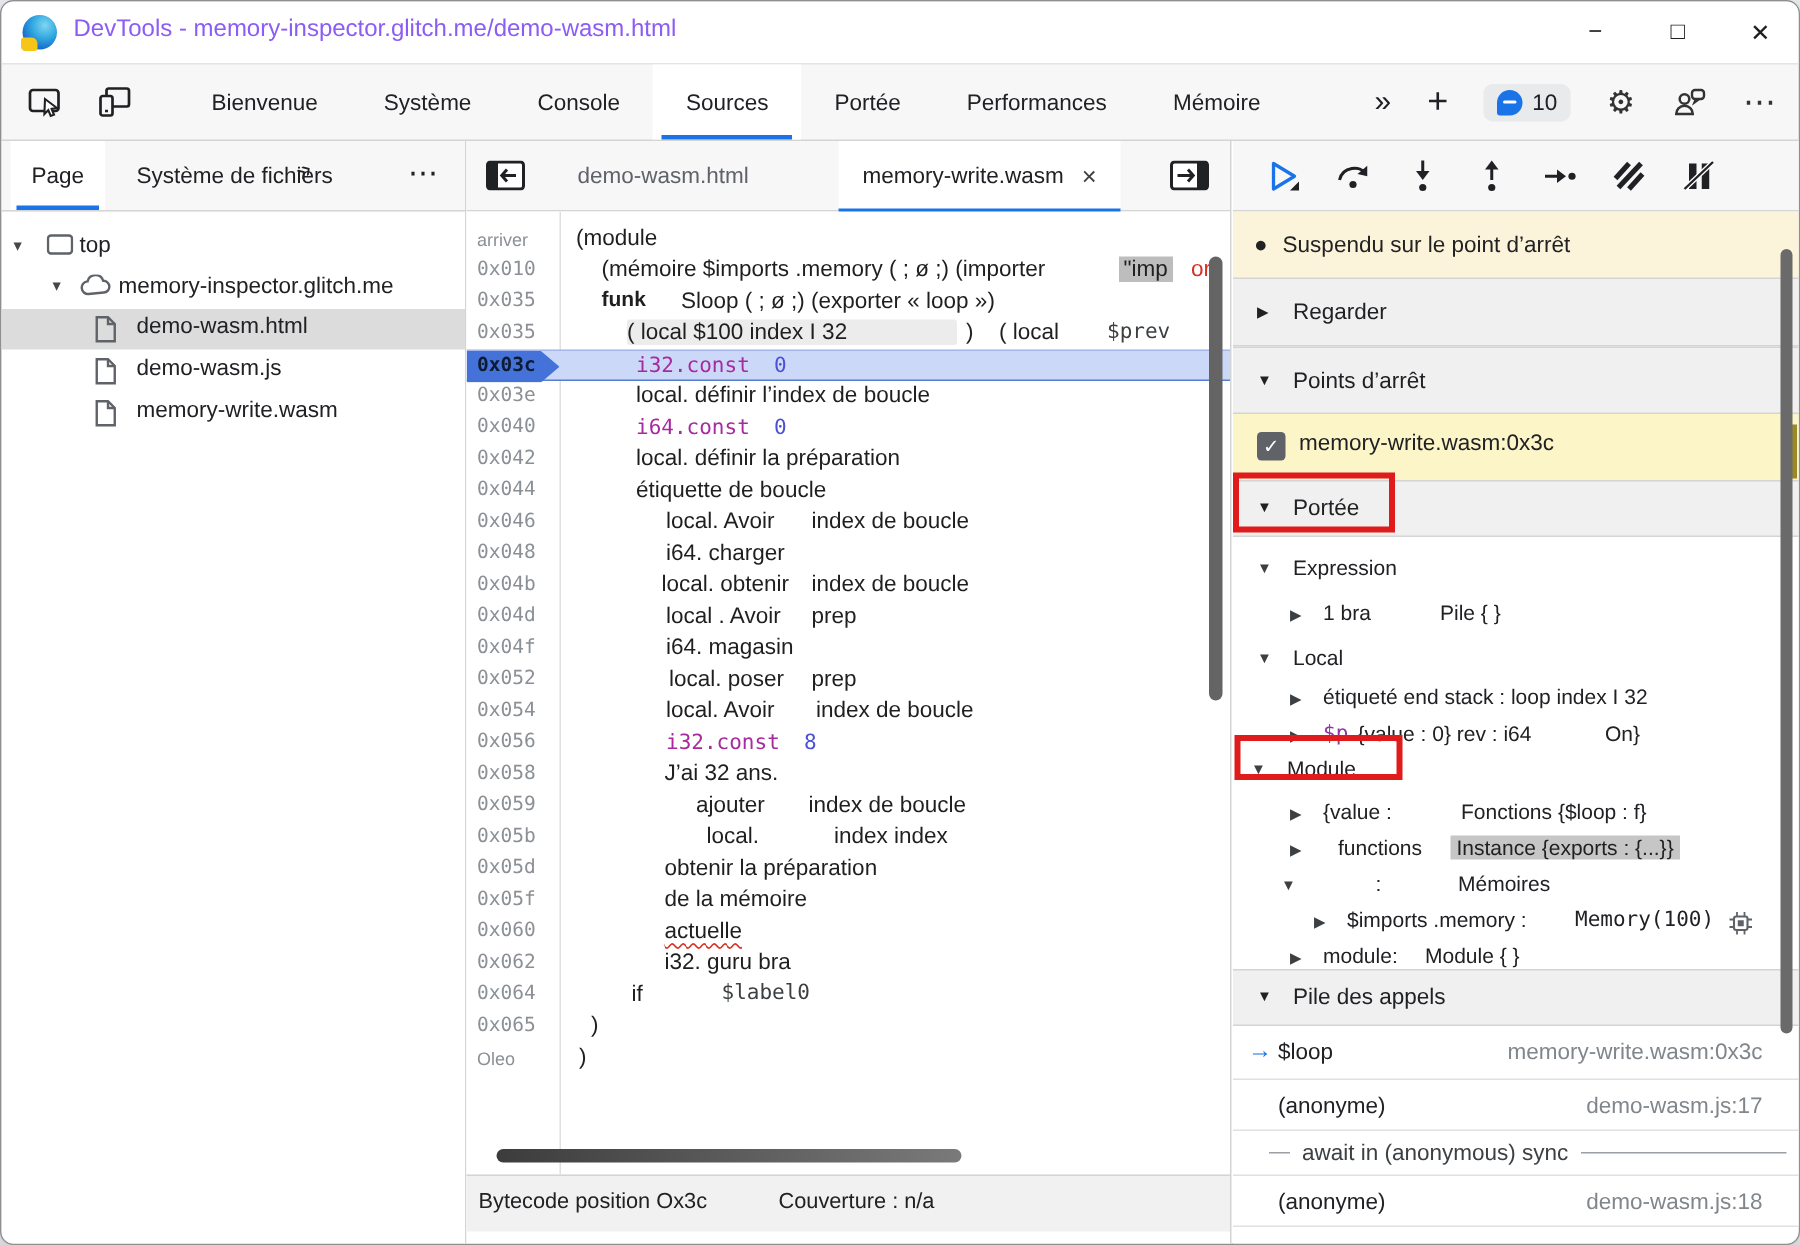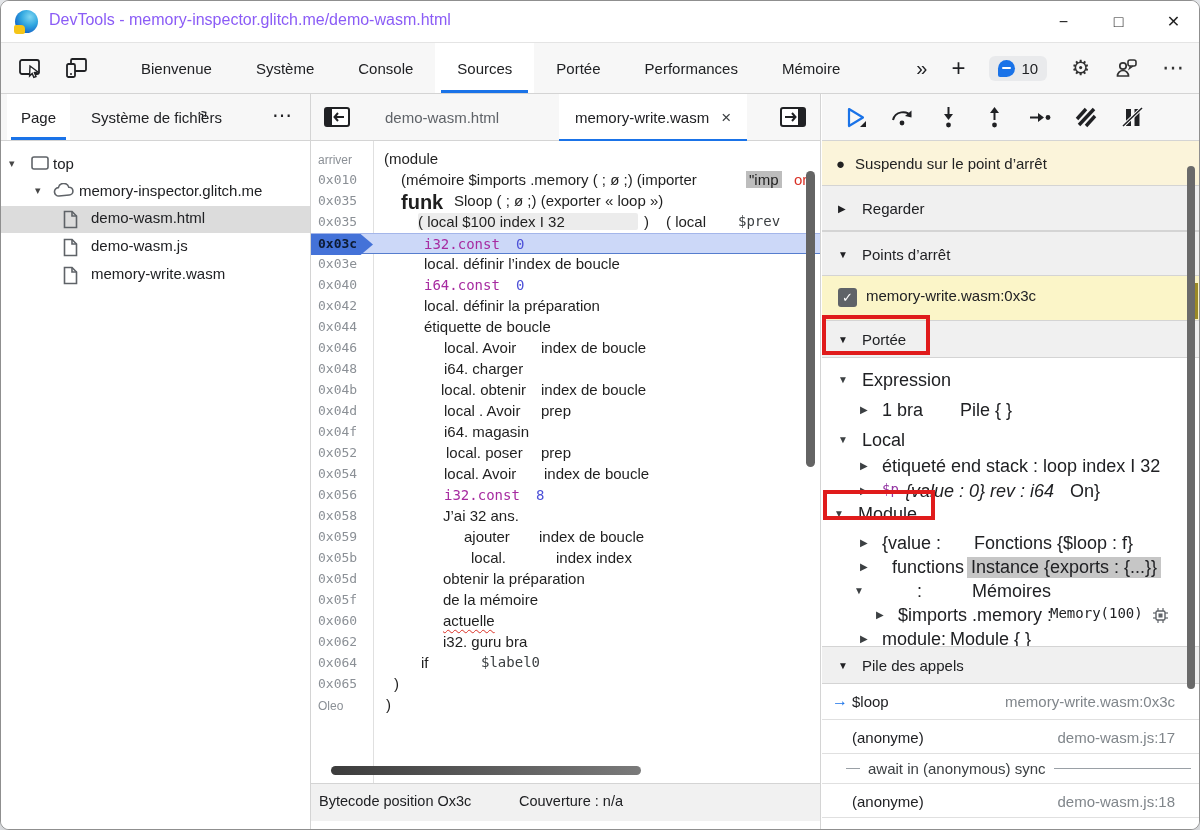--- a/index.html
+++ b/index.html
@@ -65,21 +65,21 @@
   .gutter-line { position:absolute; left:62px; top:0; bottom:0; width:1px; background:#e0e0e0; }
   .cline { position:absolute; left:0; width:100%; height:21px; }
   .cline.current { background:#ccd8f8; border-top:1px solid rgba(90,120,210,.35); border-bottom:1px solid rgba(47,95,192,.75); }
   .gut { position:absolute; left:0; top:0; width:62px; height:21px; font-size:13px; color:#8b9096; padding-left:7px; padding-top:2px; }
   .gut.word { font-family:"Liberation Sans",sans-serif; font-size:12px; padding-top:4px; }
   .gut.chip { background:#4472d8; color:#0d1b33; font-weight:bold;
               clip-path:polygon(0 0, 80% 0, 100% 50%, 80% 100%, 0 100%); }
   .seg { position:absolute; top:1px; font-size:15px; color:#1f1f1f; white-space:nowrap; }
   .seg.kw { color:#a62ba0; font-size:14px; top:2px; }
   .seg.num { color:#4c50d8; font-size:14px; top:2px; }
-  .seg.bold { font-weight:bold; font-size:20px; top:0; }
+  .seg.bold { font-weight:bold; font-size:14px; top:0; }
   .seg.red { color:#d93025; }
   .seg.chipseg { background:#bdbdbd; padding:0 3px; }
   .seg.hl { background:#ececec; border-radius:2px; }
   .seg.misspell { text-decoration:underline wavy #d93025 1px; text-underline-offset:3px; }
   .vsb { position:absolute; width:9px; border-radius:5px; background:#646464; }
   .hsb { position:absolute; height:9px; border-radius:5px; background:linear-gradient(90deg,#3c3c3c,#7a7a7a); }
   .ed-status { position:absolute; left:0; top:689px; width:509px; height:38px; background:#f1f1f1;
                border-top:1px solid #d4d4d4; font-size:14.5px; color:#202124; }
   .st-item { position:absolute; top:9px; white-space:nowrap; }
 
@@ -92,21 +92,21 @@
   .sect { position:absolute; left:0; width:379px; background:#f0f0f0; border-bottom:1px solid #d4d4d4; border-top:1px solid #d4d4d4;
           font-size:15px; color:#202124; }
   .sect .tri { position:absolute; left:16px; top:50%; transform:translateY(-50%); font-size:10px; color:#202124; }
   .sect .lbl { position:absolute; left:40px; top:50%; transform:translateY(-50%); }
   .bp-row { position:absolute; left:0; top:182px; width:379px; height:44px; background:#fbf5c8; }
   .checkbox { position:absolute; left:16px; top:12px; width:19px; height:19px; background:#5f6368; border-radius:3px;
               color:#fff; font-size:13px; display:flex; align-items:center; justify-content:center; }
   .bp-label { position:absolute; left:44px; top:11px; font-size:15px; color:#202124; }
   .scope { position:absolute; left:0; top:264px; width:379px; height:288px; background:#fff; }
   .srow { position:absolute; left:0; width:100%; height:22px; }
-  .sseg { position:absolute; top:0; font-size:18px; color:#202124; white-space:nowrap; }
+  .sseg { position:absolute; top:0; font-size:14px; color:#202124; white-space:nowrap; }
   .sseg.tri { font-size:10px; color:#3c4043; top:4px; }
   .sseg.dollar { color:#9334a3; font-family:"DejaVu Sans Mono",monospace; font-size:14px; }
   .sseg.monov { font-family:"DejaVu Sans Mono",monospace; font-size:14px; }
   .sseg.hlgray { background:#c6c6c6; padding:0 4px; }
   .stack-head { top:552px; height:38px; }
   .frame { position:absolute; left:0; width:379px; border-bottom:1px solid #e0e0e0; background:#fff; }
   .fr-arrow { position:absolute; left:10px; top:8px; color:#1a73e8; font-size:16px; }
   .fr-name { position:absolute; left:30px; top:9px; font-size:15px; color:#202124; }
   .fr-loc { position:absolute; right:26px; top:9px; font-size:15px; color:#80868b; }
   .fr-async { display:flex; align-items:center; gap:8px; padding:0 10px; color:#3c4043; font-size:15px; }
@@ -491,21 +491,21 @@
           <span class="sseg tri" style="left: 16px;">▼</span>
           <span class="sseg" style="left: 40px;">Local</span>
         </div>
         <div class="srow" style="top: 98px;">
           <span class="sseg tri" style="left: 38px;">▶</span>
           <span class="sseg" style="left: 60px;">étiqueté end stack : loop index I 32</span>
         </div>
         <div class="srow" style="top: 123px;">
           <span class="sseg tri" style="left: 38px;">▶</span>
           <span class="sseg dollar" style="left: 60px;">$p</span>
-          <span class="sseg" style="left: 83px; font-style: italic;">{value : 0} rev : i64</span>
+          <span class="sseg" style="left: 83px;">{value : 0} rev : i64</span>
           <span class="sseg" style="left: 248px;">On}</span>
         </div>
         <div class="srow" style="top: 146px;">
           <span class="sseg tri" style="left: 12px;">▼</span>
           <span class="sseg" style="left: 36px;">Module</span>
         </div>
         <div class="srow" style="top: 175px;">
           <span class="sseg tri" style="left: 38px;">▶</span>
           <span class="sseg" style="left: 60px;">{value :</span>
           <span class="sseg" style="left: 152px;">Fonctions {$loop : f}</span>

